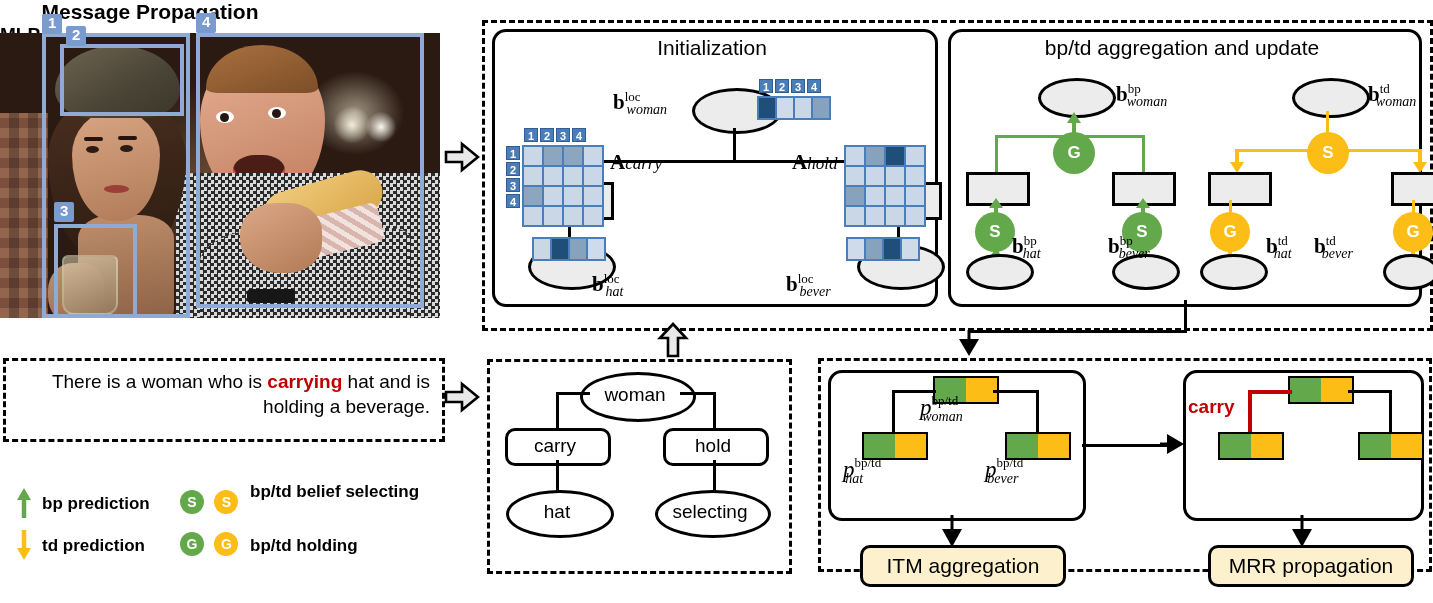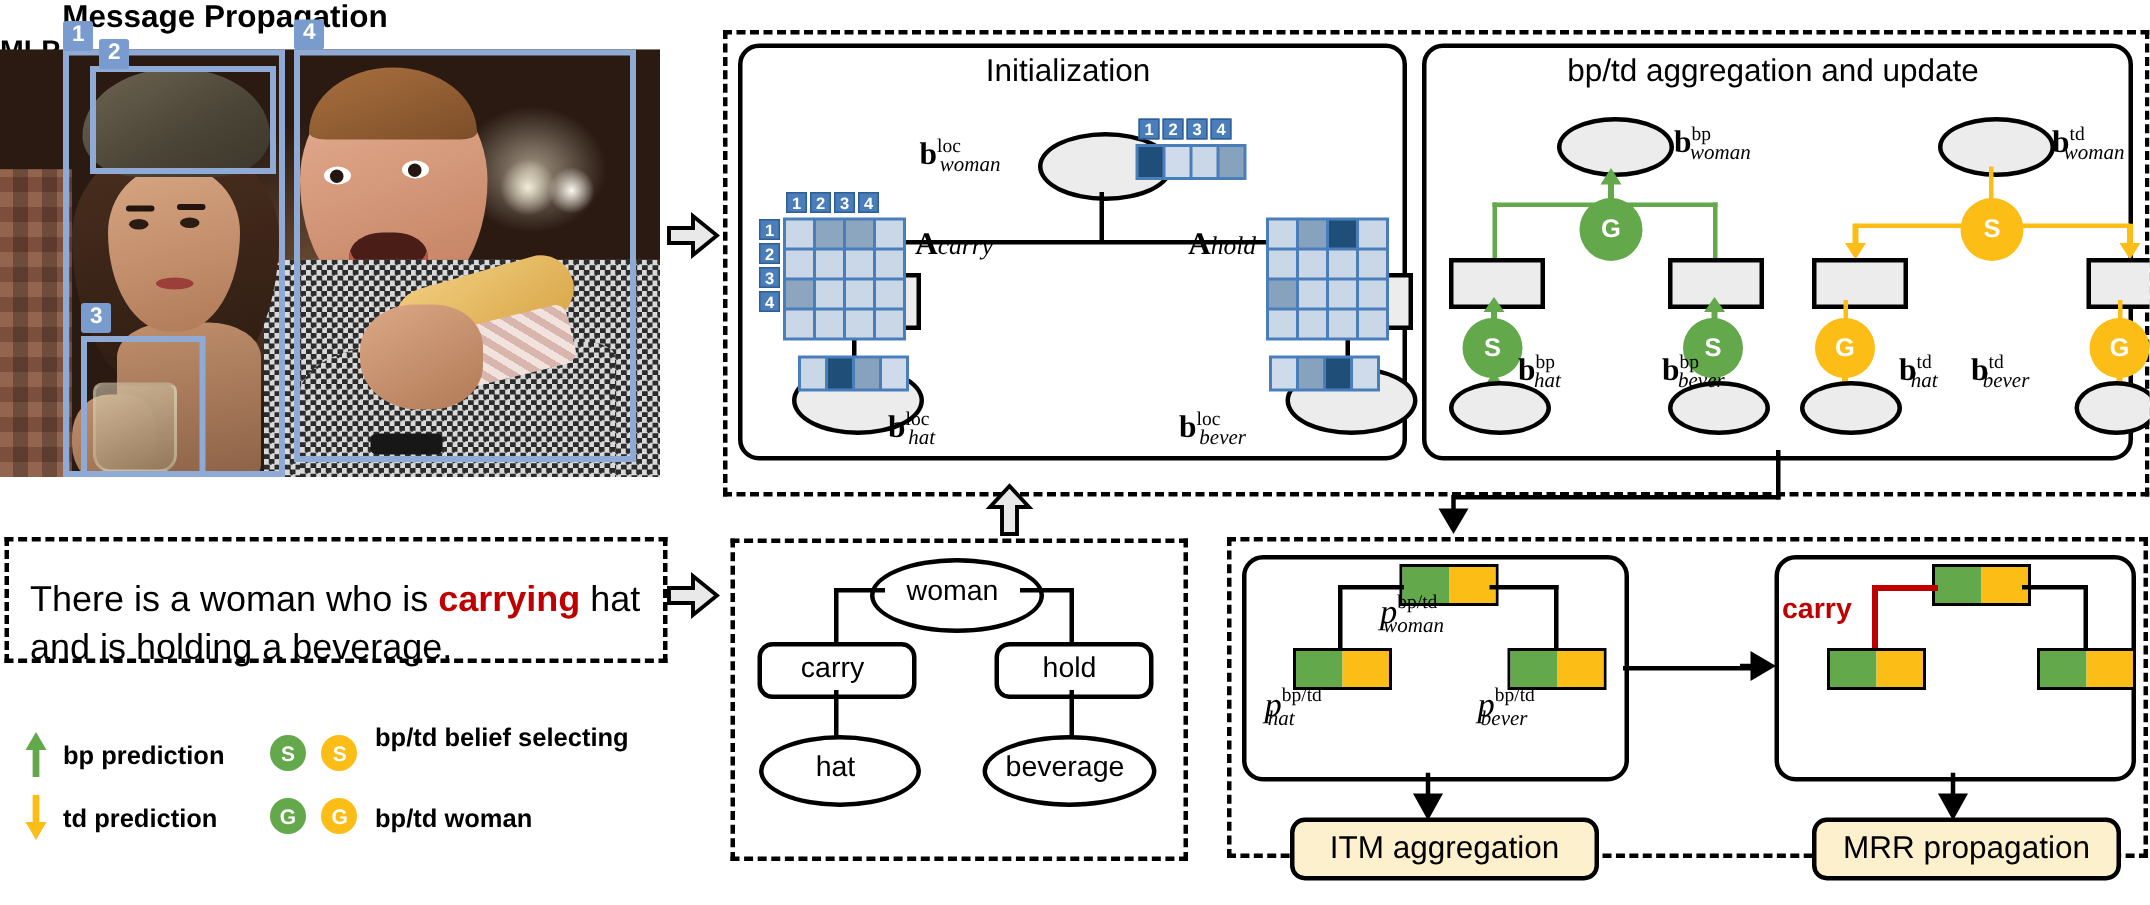--- a/index.html
+++ b/index.html
@@ -66,21 +66,21 @@
   #photo .m-wrap{position:absolute;left:300px;top:178px;width:82px;height:40px;border-radius:8px;transform:rotate(-14deg);
       background:repeating-linear-gradient(45deg,#f2e2dd 0 5px,#d8b5ad 5px 10px);}
   #photo .m-watch{position:absolute;left:247px;top:256px;width:48px;height:14px;border-radius:4px;background:#171717;}
 
   .bbox{position:absolute;border:4px solid #8faad4;box-sizing:border-box;}
   .bbox-tag{position:absolute;background:#7a9bcd;color:#fff;font-size:15px;font-weight:bold;
             padding:1px 6px 2px 6px;line-height:1.1;border-radius:2px;}
 
   
   #caption{left:3px;top:358px;width:436px;height:78px;}
-  #caption .ctext{position:absolute;left:14px;top:23px;width:410px;font-size:24px;line-height:1.32;}
+  #caption .ctext{position:absolute;left:14px;top:8px;width:410px;font-size:19px;line-height:1.32;text-align:right;}
   .redword{color:#c00000;font-weight:bold;}
 
   
   .lg-row{position:absolute;font-size:17px;font-weight:bold;white-space:nowrap;}
   .lg-arrow{position:absolute;width:16px;height:30px;}
   .badge{display:inline-block;width:24px;height:24px;border-radius:50%;color:#fff;
          font-size:14px;font-weight:bold;text-align:center;line-height:24px;vertical-align:middle;}
   .b-green{background:#63a84b;}
   .b-yellow{background:#fbbd16;}
 
@@ -204,21 +204,21 @@
 <div class="abs" style="left:180px;top:490px">
   <span class="badge b-green">S</span>
   <span class="badge b-yellow" style="margin-left:6px">S</span>
 </div>
 <div class="lg-row" style="left:250px;top:482px">bp/td belief selecting</div>
 
 <div class="abs" style="left:180px;top:532px">
   <span class="badge b-green">G</span>
   <span class="badge b-yellow" style="margin-left:6px">G</span>
 </div>
-<div class="lg-row" style="left:250px;top:536px">bp/td woman</div>
+<div class="lg-row" style="left:250px;top:536px">bp/td holding</div>
 
 <div class="bold-title" style="left:622px;top:0px;width:300px">Message Propagation</div>
 <div class="dashed-panel" style="left:482px;top:20px;width:945px;height:305px"></div>
 
 <div class="solid-panel" style="left:492px;top:29px;width:440px;height:272px"></div>
 <div class="panel-title" style="left:492px;top:36px;width:440px">Initialization</div>
 
 <div class="ell" style="left:692px;top:88px;width:84px;height:40px"></div>
 <div class="mth" style="left:613px;top:92px">
   <span class="bb">b</span><span class="sup">loc</span><span class="sub">woman</span>
@@ -441,21 +441,21 @@
 <div class="nodelbl" style="left:505px;top:435px;width:100px">carry</div>
 <div class="rrect" style="left:663px;top:428px;width:100px;height:32px"></div>
 <div class="nodelbl" style="left:663px;top:435px;width:100px">hold</div>
 
 <div class="ln lnv" style="left:556px;top:460px;height:32px"></div>
 <div class="ln lnv" style="left:713px;top:460px;height:32px"></div>
 
 <div class="ell white" style="left:506px;top:490px;width:102px;height:42px"></div>
 <div class="nodelbl" style="left:506px;top:501px;width:102px">hat</div>
 <div class="ell white" style="left:655px;top:490px;width:110px;height:42px"></div>
-<div class="nodelbl" style="left:655px;top:501px;width:110px">beverage</div>
+<div class="nodelbl" style="left:655px;top:501px;width:110px">selecting</div>
 
 <div class="dashed-panel" style="left:818px;top:358px;width:608px;height:208px"></div>
 <div class="bold-title" style="left:818px;top:572px;width:608px">Readout Head</div>
 
 <div class="solid-panel" style="left:828px;top:370px;width:252px;height:145px"></div>
 <div class="pair" style="left:933px;top:376px;width:62px;height:24px">
   <span class="pg" style="width:31px;height:100%"></span>
   <span class="py" style="width:31px;height:100%"></span>
 </div>
 <div class="ln lnh" style="left:892px;top:390px;width:44px"></div>

